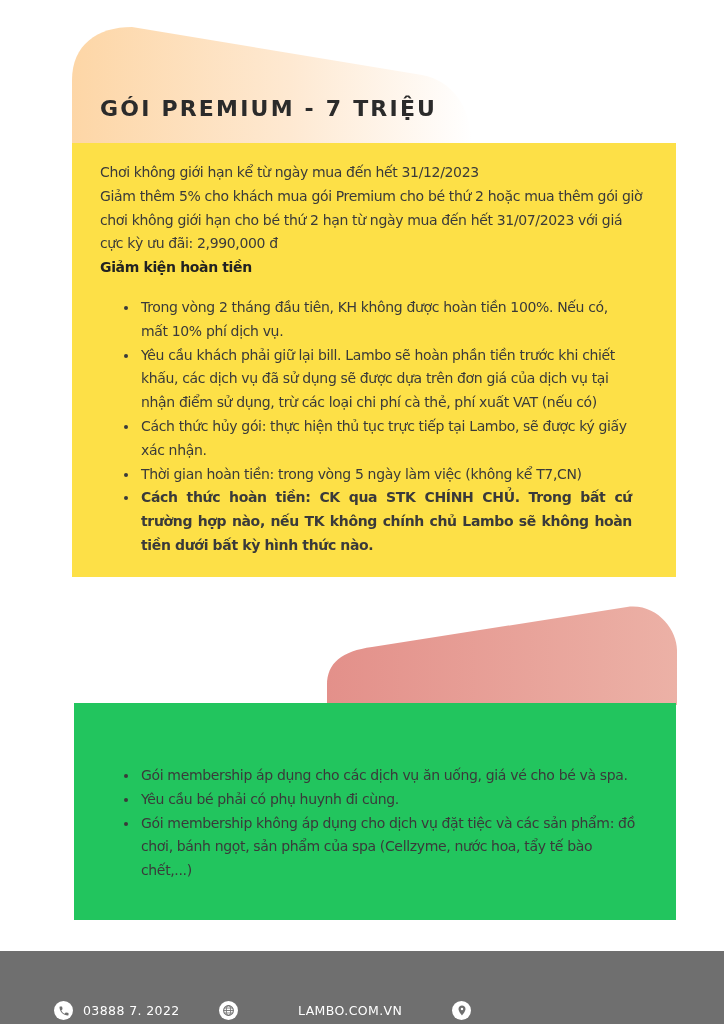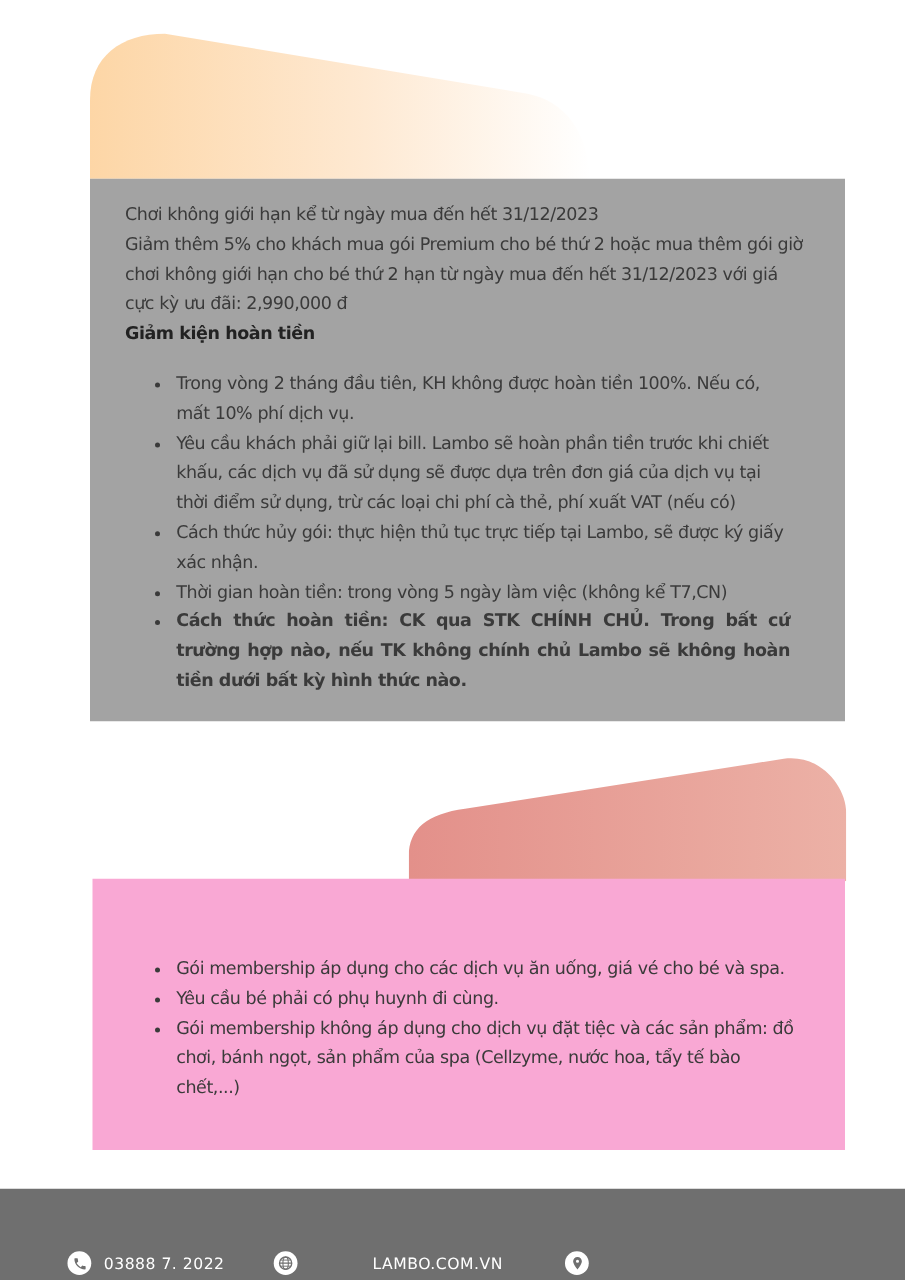--- a/index.html
+++ b/index.html
@@ -11,21 +11,21 @@
   }
   .premium-header svg { position: absolute; left: 0; top: 0; }
   .premium-title {
     position: absolute; left: 28px; top: 71px;
     font-family: "DejaVu Sans", sans-serif; font-weight: bold;
     font-size: 22px; letter-spacing: 2.2px; color: #2b2b2b;
   }
 
   .premium-panel {
     position: absolute; left: 72px; top: 143px; width: 604px; height: 434px;
-    background: #a3a3a3;
+    background: #fde047;
   }
   .panel-text {
     position: absolute; left: 28px; top: 18px; width: 548px;
     font-family: "DejaVu Sans", sans-serif; font-size: 14px; line-height: 23.8px;
     color: #3a3a3a; letter-spacing: -0.35px;
   }
   .panel-text p { margin: 0; }
   .bold-heading { font-weight: bold; color: #222; }
   ul.bullets { list-style: none; margin: 16px; padding: 0; }
   ul.bullets li { position: relative; padding-left: 25px; }
@@ -40,21 +40,21 @@
   }
   .rules-header svg { position: absolute; left: 0; top: 0; }
   .rules-title {
     position: absolute; left: 70px; top: 52px;
     font-family: Liberation Serif, serif; font-weight: bold;
     font-size: 22px; letter-spacing: 2.4px; color: #2b2b2b; margin-top: 44px;
   }
 
   .rules-panel {
     position: absolute; left: 74px; top: 703px; width: 602px; height: 217px;
-    background: #f9a8d4;
+    background: #22c55e;
   }
   .rules-text {
     position: absolute; left: 26px; top: 45px; width: 556px;
     font-size: 14px; line-height: 23.8px; color: #3a3a3a; letter-spacing: -0.35px;
   }
 
   .footer {
     position: absolute; left: 0; top: 951px; width: 724px; height: 73px;
     background: #6f6f6f; color: #ffffff;
   }
@@ -72,30 +72,31 @@
   <svg width="400" height="120" viewBox="0 0 400 120">
     <defs>
       <linearGradient id="gPrem" x1="0" y1="0" x2="1" y2="0">
         <stop offset="0" stop-color="#fdd6a6"></stop>
         <stop offset="0.55" stop-color="#fee9d2"></stop>
         <stop offset="1" stop-color="#ffffff"></stop>
       </linearGradient>
     </defs>
     <path d="M0,118 L0,55 C0,20 25,2 60,2 L350,50 C380,56 398,80 400,118 Z" fill="url(#gPrem)"></path>
   </svg>
+  <div class="premium-title">GÓI PREMIUM - 7 TRIỆU</div>
 </div>
 
 <div class="premium-panel">
   <div class="panel-text">
     <p>Chơi không giới hạn kể từ ngày mua đến hết 31/12/2023</p>
-    <p>Giảm thêm 5% cho khách mua gói Premium cho bé thứ 2 hoặc mua thêm gói giờ chơi không giới hạn cho bé thứ 2 hạn từ ngày mua đến hết 31/12/2023 với giá cực kỳ ưu đãi: 2,990,000 đ</p>
+    <p>Giảm thêm 5% cho khách mua gói Premium cho bé thứ 2 hoặc mua thêm gói giờ chơi không giới hạn cho bé thứ 2 hạn từ ngày mua đến hết 31/07/2023 với giá cực kỳ ưu đãi: 2,990,000 đ</p>
     <p class="bold-heading">Giảm kiện hoàn tiền</p>
     <ul class="bullets">
       <li>Trong vòng 2 tháng đầu tiên, KH không được hoàn tiền 100%. Nếu có, mất 10% phí dịch vụ.</li>
-      <li>Yêu cầu khách phải giữ lại bill. Lambo sẽ hoàn phần tiền trước khi chiết khấu, các dịch vụ đã sử dụng sẽ được dựa trên đơn giá của dịch vụ tại thời điểm sử dụng, trừ các loại chi phí cà thẻ, phí xuất VAT (nếu có)</li>
+      <li>Yêu cầu khách phải giữ lại bill. Lambo sẽ hoàn phần tiền trước khi chiết khấu, các dịch vụ đã sử dụng sẽ được dựa trên đơn giá của dịch vụ tại nhận điểm sử dụng, trừ các loại chi phí cà thẻ, phí xuất VAT (nếu có)</li>
       <li>Cách thức hủy gói: thực hiện thủ tục trực tiếp tại Lambo, sẽ được ký giấy xác nhận.</li>
       <li>Thời gian hoàn tiền: trong vòng 5 ngày làm việc (không kể T7,CN)</li>
       <li class="justify">Cách thức hoàn tiền: CK qua STK CHÍNH CHỦ. Trong bất cứ trường hợp nào, nếu TK không chính chủ Lambo sẽ không hoàn tiền dưới bất kỳ hình thức nào.</li>
     </ul>
   </div>
 </div>
 
 <div class="rules-header">
   <svg width="350" height="100" viewBox="0 0 350 100">
     <defs>

